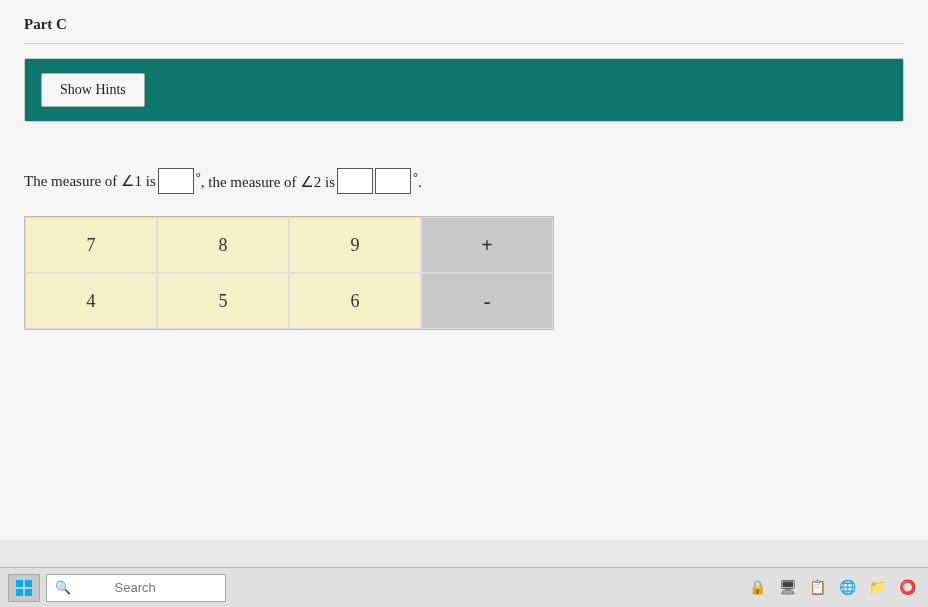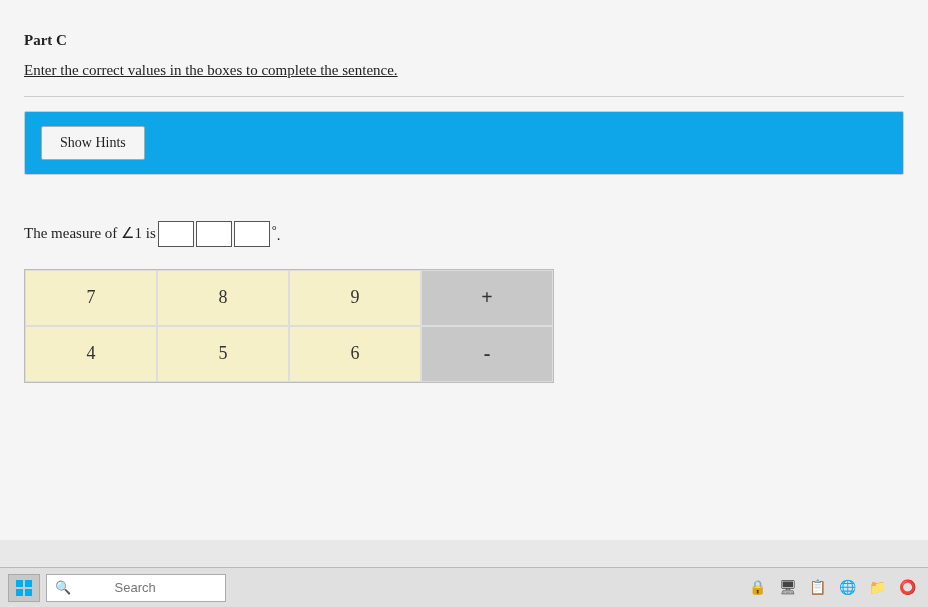--- a/index.html
+++ b/index.html
@@ -7,21 +7,21 @@
     body {
       font-family: Georgia, 'Times New Roman', serif;
       background: #e8e8e8;
       width: 928px;
       min-height: 607px;
       overflow: hidden;
     }
 
     .main-content {
       background: #f5f5f5;
-      padding: 32px 24px 0 24px;
+      padding: 16px 24px 0 24px;
       min-height: 540px;
     }
 
     .part-label {
       font-size: 15px;
       font-weight: bold;
       margin-bottom: 10px;
       color: #222;
     }
 
@@ -34,21 +34,21 @@
 
     .instruction-text {
       font-size: 15px;
       color: #222;
       margin-bottom: 14px;
       line-height: 1.5;
       text-decoration: underline;
     }
 
     .hints-section {
-      background: #0ea5e9;
+      background: #0f766e;
       border: 1px solid #ccc;
       border-radius: 2px;
       padding: 14px 16px;
       margin-bottom: 28px;
     }
 
     .show-hints-btn {
       background: #f5f5f5;
       border: 1px solid #aaa;
       padding: 8px 18px;
@@ -196,35 +196,33 @@
     }
   </style>
 </head>
 <body>
 
 <div class="main-content">
 
   <p class="part-label">Part C</p>
 
 
-  <p class="instruction-text">
-    Enter the correct values in the boxes to complete the sentence.
-  </p>
 
   <hr class="divider-line">
 
   <div class="hints-section">
     <button class="show-hints-btn">Show Hints</button>
   </div>
 
   <div class="answer-section">
 
     <div class="answer-line">
       <span>The measure of <span class="angle-symbol">∠</span>1 is</span>
       <input class="answer-input" type="text" maxlength="3" style="">
+      <span><sup>°</sup>, the measure of <span class="angle-symbol">∠</span>2 is</span>
       <input class="answer-input" type="text" maxlength="3" style="">
       <input class="answer-input" type="text" maxlength="3" style="">
       <span><sup>°</sup>.</span>
     </div>
 
     <div class="keypad-container">
 
       <div class="keypad-row">
         <div class="keypad-cell yellow">7</div>
         <div class="keypad-cell yellow">8</div>

